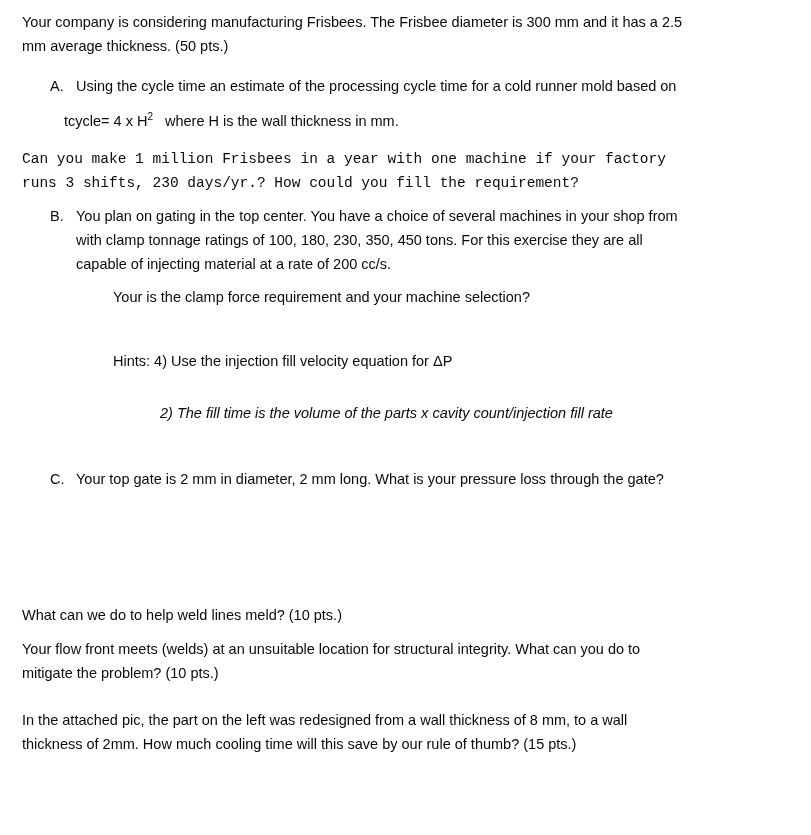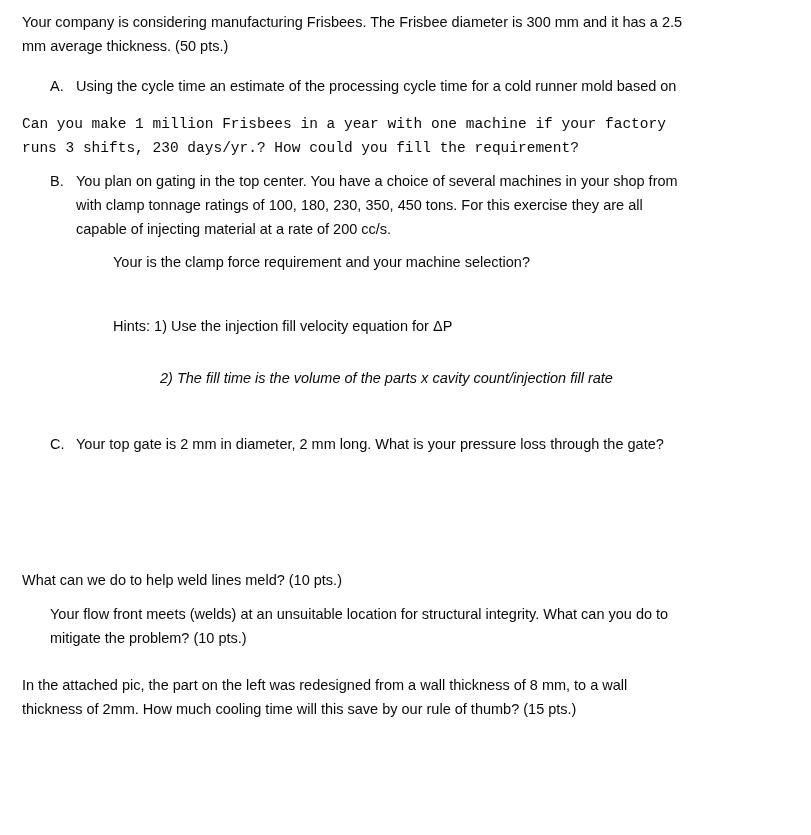--- a/index.html
+++ b/index.html
@@ -47,21 +47,21 @@
   #block-formula   { margin-top: 11px; }
   #block-capacity  { margin-top: 14px; font-family: Liberation Mono, monospace; }
   #block-item-b    { margin-top: 9px; }
   #block-material  { margin-top: 9px; }
   #block-clamp-q   { margin-top: 9px; }
   #block-hint1     { margin-top: 40px; }
   #block-hint2     { margin-top: 28px; font-style: italic; }
   #block-hint3     { margin-top: 12px; }
   #block-item-c    { margin-top: 42px; }
   #block-weld      { margin-top: 112px; }
-  #block-flow      { margin-top: 10px; margin-left: 28px; }
+  #block-flow      { margin-top: 10px; }
   #block-cooling   { margin-top: 23px; }
   sup.exp {
     font-size: 10px;
     line-height: 0;
     vertical-align: super;
   }
   .formula-suffix {
     padding-left: 12px;
   }
 </style>
@@ -70,32 +70,33 @@
 
 <div class="doc">
 
   <p class="para" id="block-intro">Your company is considering manufacturing Frisbees. The Frisbee diameter is 300 mm and it has a 2.5 mm average thickness. (50 pts.)</p>
 
   <div class="list-item" id="block-item-a">
     <span class="list-label">A.</span>
     <span class="list-text">Using the cycle time an estimate of the processing cycle time for a cold runner mold based on</span>
   </div>
 
+  <p class="para indent-formula" id="block-formula"><span>tcycle= 4 x H</span><sup class="exp">2</sup><span class="formula-suffix">where H is the wall thickness in mm.</span></p>
 
   <p class="para" id="block-capacity">Can you make 1 million Frisbees in a year with one machine if your factory runs 3 shifts, 230 days/yr.? How could you fill the requirement?</p>
 
   <div class="list-item" id="block-item-b">
     <span class="list-label">B.</span>
     <span class="list-text">You plan on gating in the top center. You have a choice of several machines in your shop from with clamp tonnage ratings of 100, 180, 230, 350, 450 tons. For this exercise they are all capable of injecting material at a rate of 200 cc/s.</span>
   </div>
 
 
   <p class="para indent-question" id="block-clamp-q">Your is the clamp force requirement and your machine selection?</p>
 
-  <p class="para indent-question" id="block-hint1">Hints: 1) Use the injection fill velocity equation for ΔP</p>
+  <p class="para indent-question" id="block-hint1">Hints: 4) Use the injection fill velocity equation for ΔP</p>
 
   <p class="para indent-subhint" id="block-hint2">2) The fill time is the volume of the parts x cavity count/injection fill rate</p>
 
 
   <div class="list-item" id="block-item-c">
     <span class="list-label">C.</span>
     <span class="list-text">Your top gate is 2 mm in diameter, 2 mm long. What is your pressure loss through the gate?</span>
   </div>
 
   <p class="para" id="block-weld">What can we do to help weld lines meld? (10 pts.)</p>

